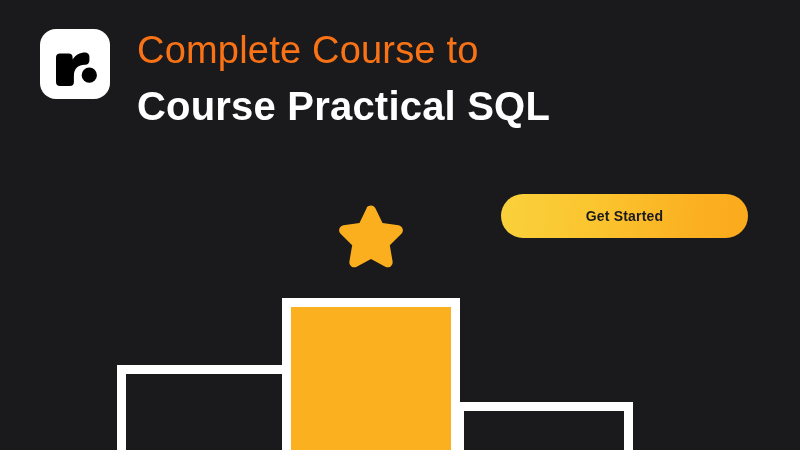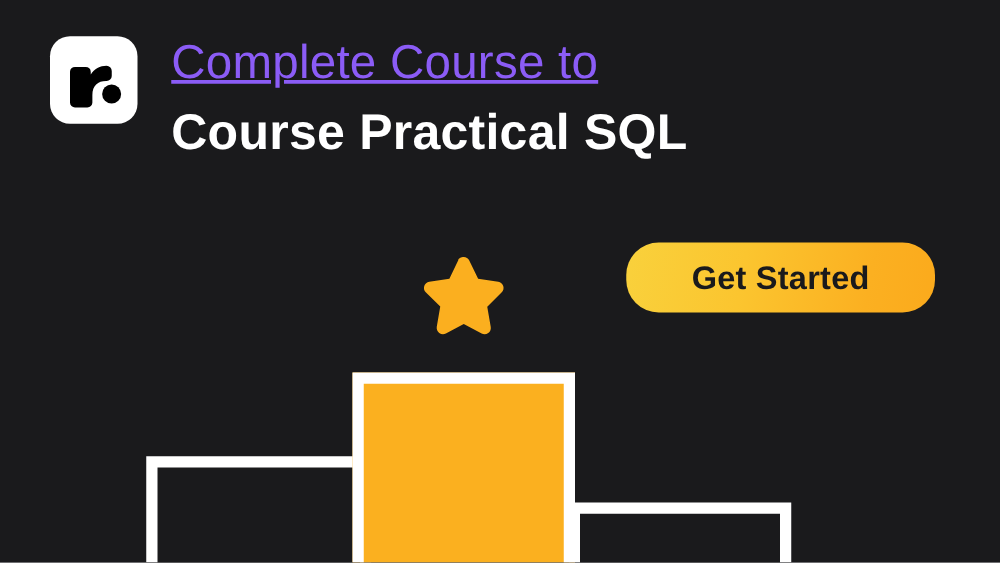--- a/index.html
+++ b/index.html
@@ -38,48 +38,47 @@
   #headline-block {
     position: absolute;
     left: 137px;
     top: 26px;
     width: 560px;
   }
   .headline-line-1 {
     font-size: 38px;
     line-height: 48px;
     font-weight: 400;
-    color: #8b5cf6;
+    color: #f97316;
     letter-spacing: 0.2px;
     white-space: nowrap;
-    text-decoration: underline;
   }
   .headline-line-2 {
     font-size: 40px;
     line-height: 52px;
     font-weight: 700;
     color: #ffffff;
     letter-spacing: 0.2px;
     white-space: nowrap;
     margin-top: 6px;
   }
 
   
   #cta-button {
     position: absolute;
     left: 501px;
     top: 194px;
     width: 247px;
-    height: 56px;
+    height: 44px;
     border: 0;
     border-radius: 26px;
     background: linear-gradient(100deg, #f9d13c 0%, #fbc52f 38%, #fbb021 78%, #fbaa1c 100%);
     color: #1a1a1c;
     font-family: "Liberation Sans", sans-serif;
-    font-size: 26px;
+    font-size: 14px;
     font-weight: 700;
     letter-spacing: 0.2px;
     cursor: pointer;
     padding: 0;
     display: flex;
     align-items: center;
     justify-content: center;
   }
 
   

